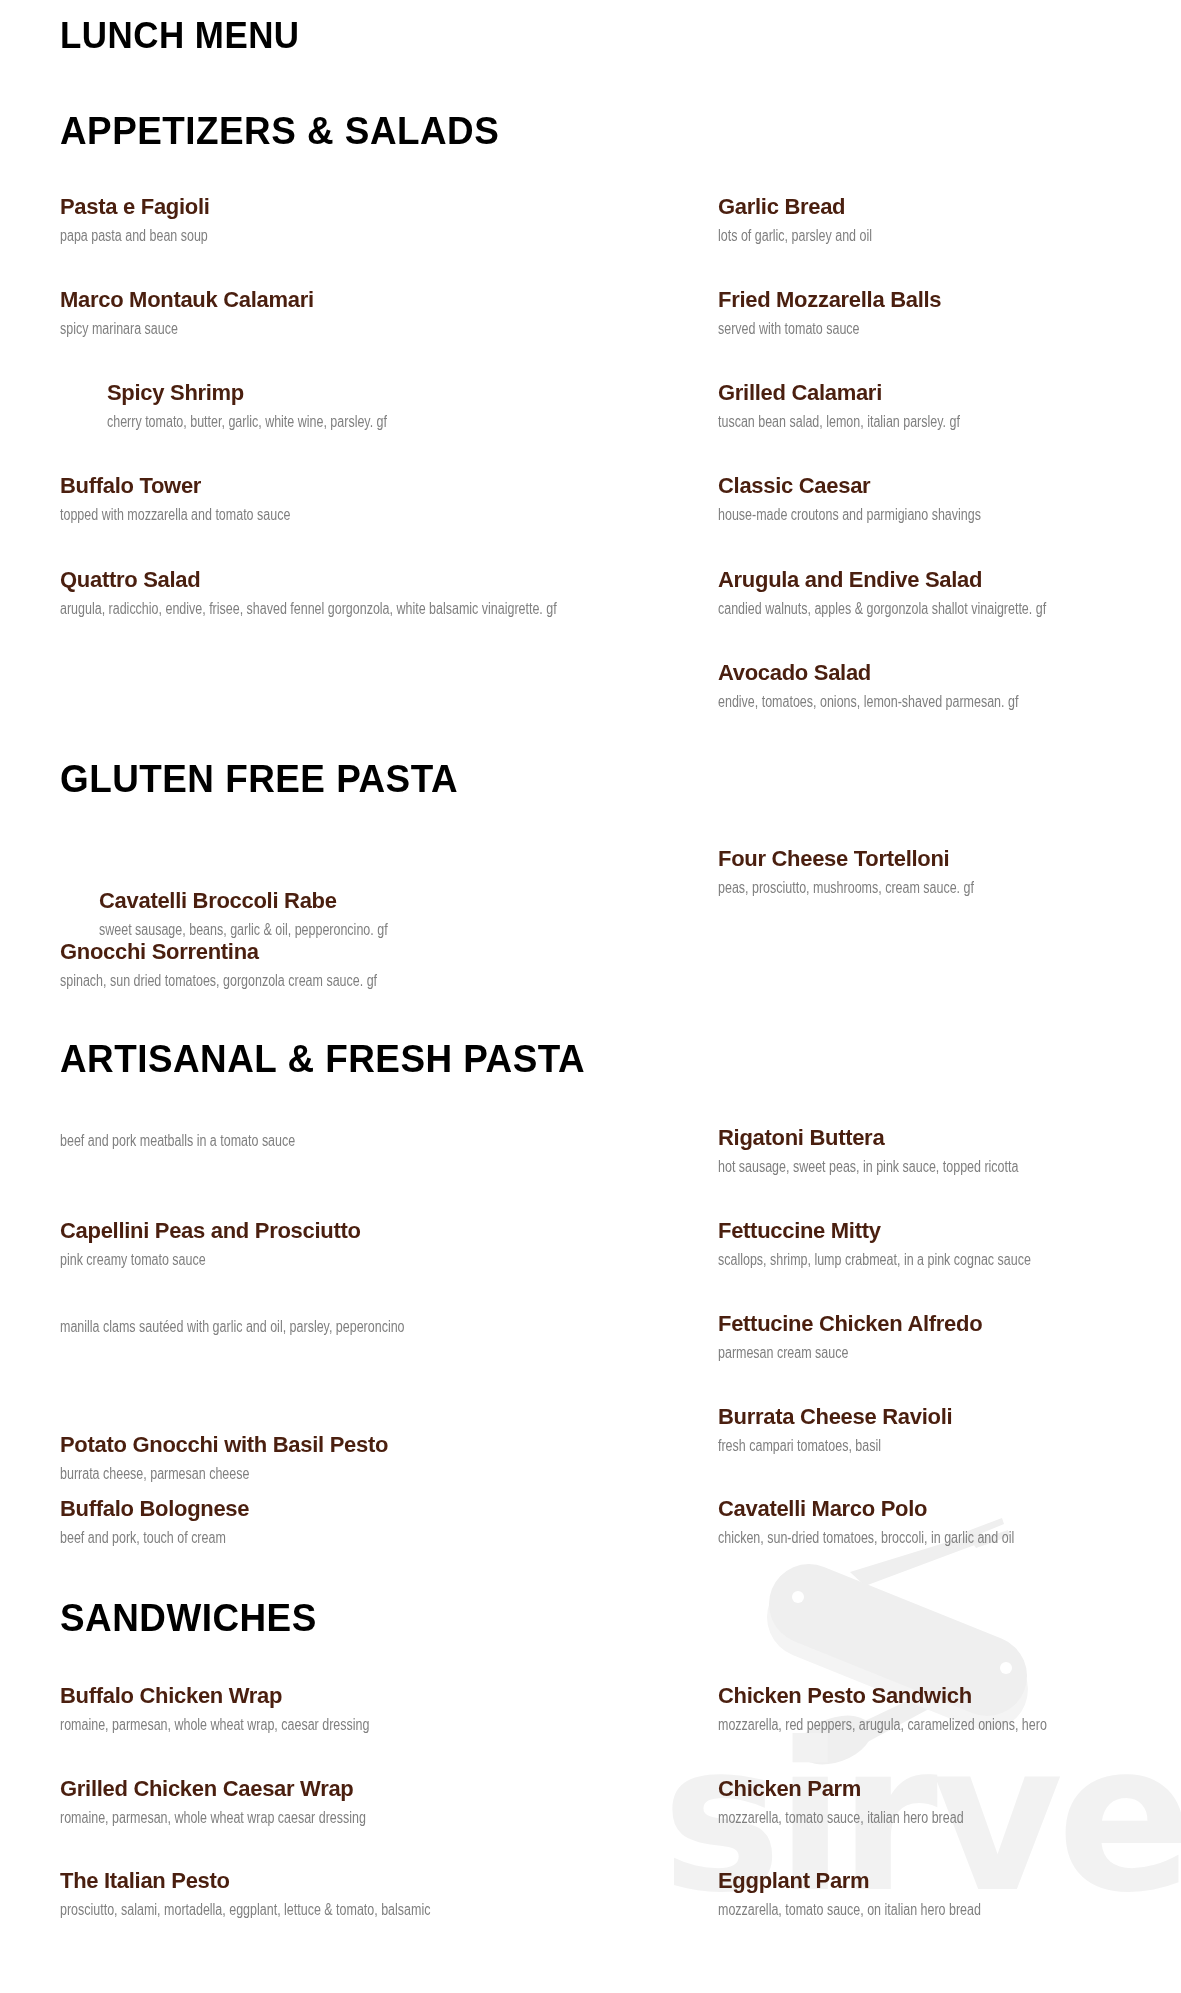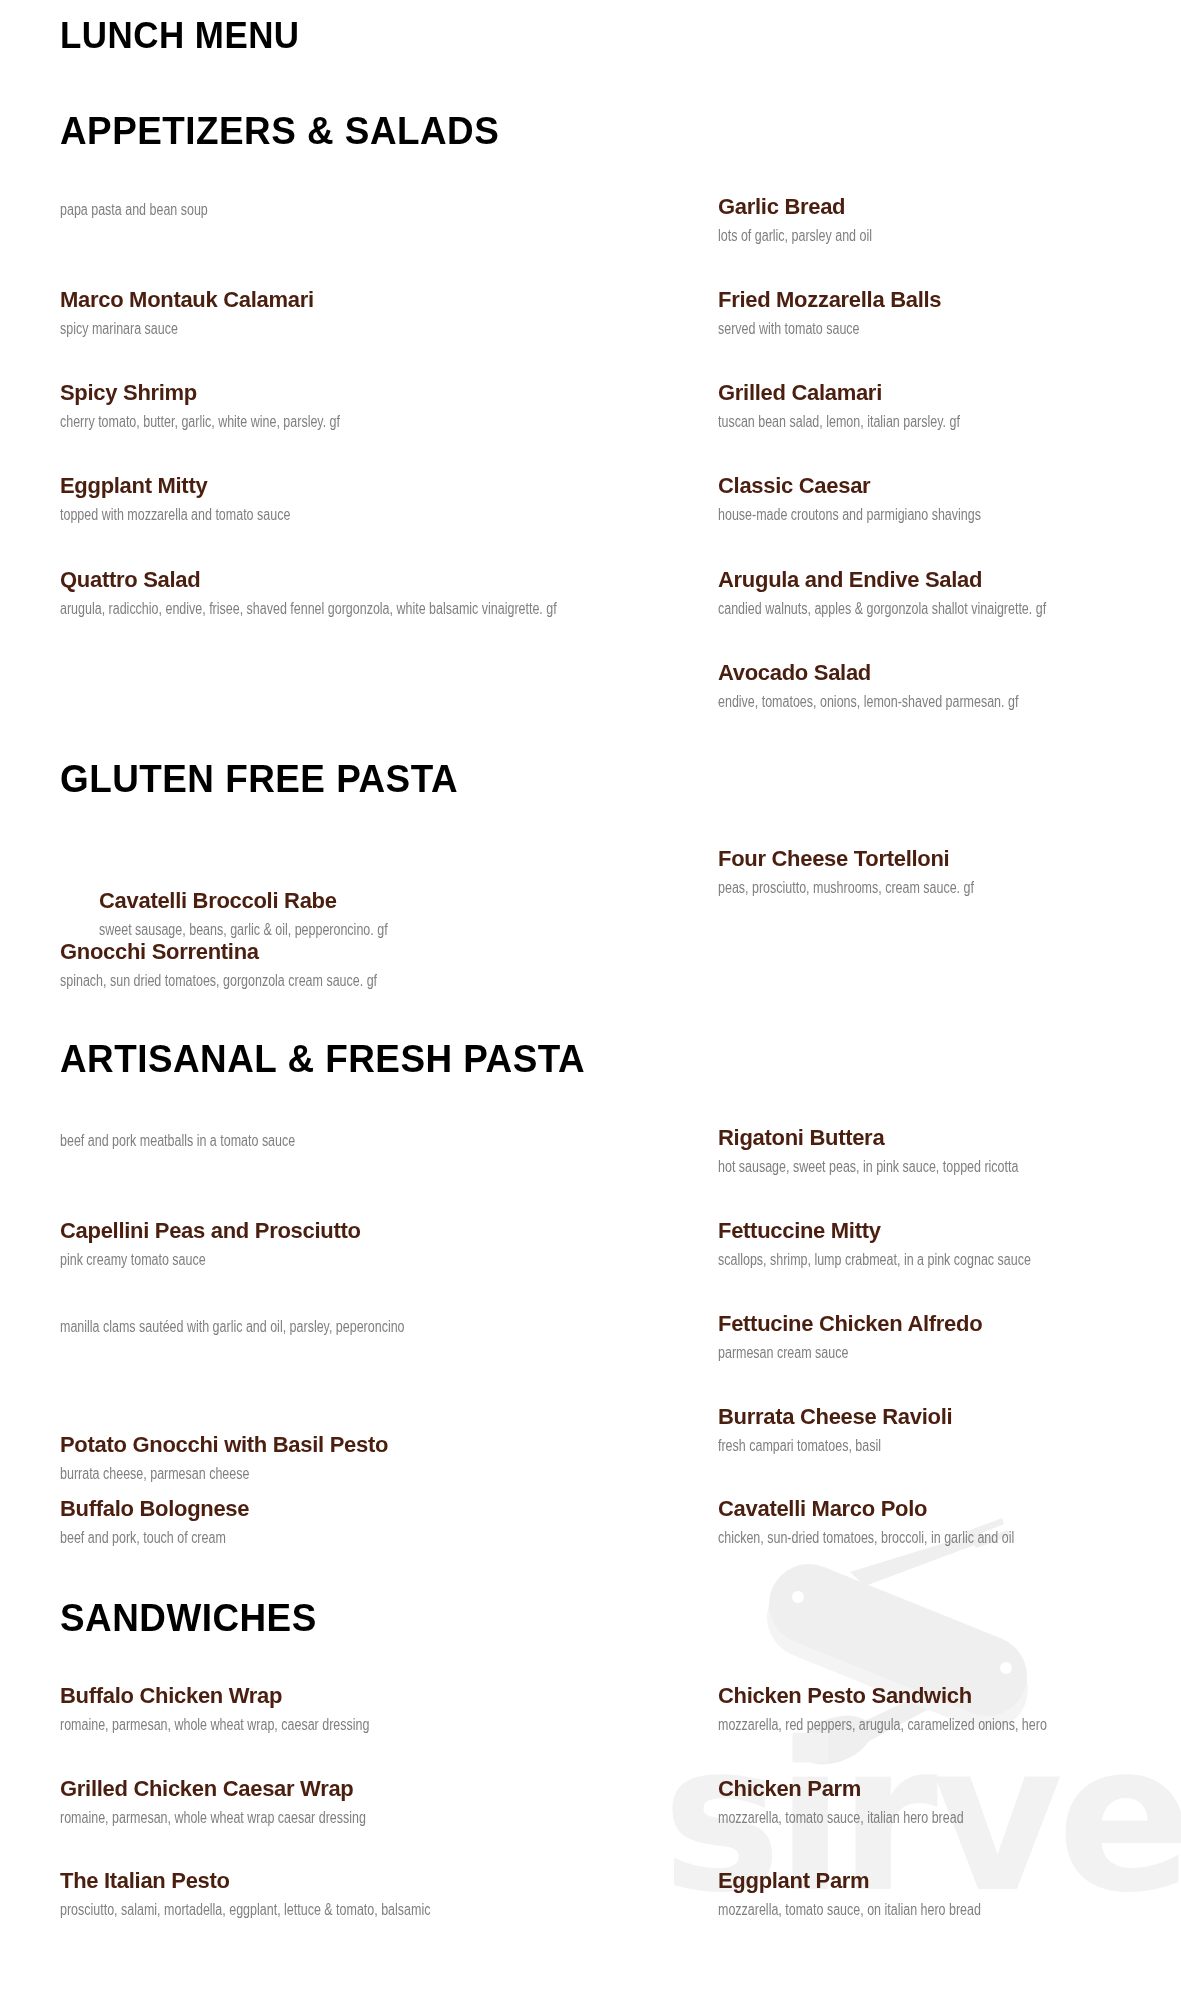--- a/index.html
+++ b/index.html
@@ -68,47 +68,48 @@
 </div>
 
 <div class="layer">
 
   <h1 class="page-title">LUNCH MENU</h1>
 
   <section>
     <h2 class="section-title" style="top:112px;">APPETIZERS &amp; SALADS</h2>
 
     <div class="item col-left" style="top:194px;">
+      <span class="item-name">Pasta e Fagioli</span>
       <span class="item-desc">papa pasta and bean soup</span>
     </div>
     <div class="item col-right" style="top:194px;">
       <span class="item-name">Garlic Bread</span>
       <span class="item-desc">lots of garlic, parsley and oil</span>
     </div>
 
     <div class="item col-left" style="top:287px;">
       <span class="item-name">Marco Montauk Calamari</span>
       <span class="item-desc">spicy marinara sauce</span>
     </div>
     <div class="item col-right" style="top:287px;">
       <span class="item-name">Fried Mozzarella Balls</span>
       <span class="item-desc">served with tomato sauce</span>
     </div>
 
-    <div class="item col-left" style="top:380px;">
+    <div class="item col-left" style="top:380px;margin-left:47px;">
       <span class="item-name">Spicy Shrimp</span>
       <span class="item-desc">cherry tomato, butter, garlic, white wine, parsley. gf</span>
     </div>
     <div class="item col-right" style="top:380px;">
       <span class="item-name">Grilled Calamari</span>
       <span class="item-desc">tuscan bean salad, lemon, italian parsley. gf</span>
     </div>
 
     <div class="item col-left" style="top:473px;">
-      <span class="item-name">Eggplant Mitty</span>
+      <span class="item-name">Buffalo Tower</span>
       <span class="item-desc">topped with mozzarella and tomato sauce</span>
     </div>
     <div class="item col-right" style="top:473px;">
       <span class="item-name">Classic Caesar</span>
       <span class="item-desc">house-made croutons and parmigiano shavings</span>
     </div>
 
     <div class="item col-left" style="top:567px;">
       <span class="item-name">Quattro Salad</span>
       <span class="item-desc">arugula, radicchio, endive, frisee, shaved fennel gorgonzola, white balsamic vinaigrette. gf</span>

